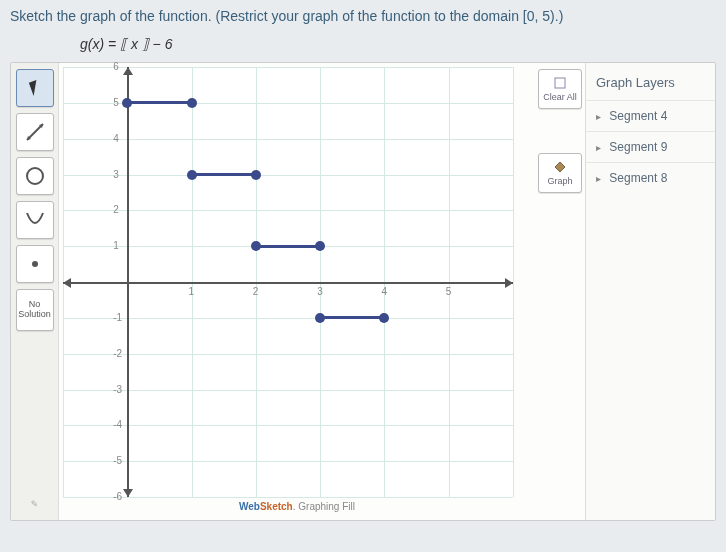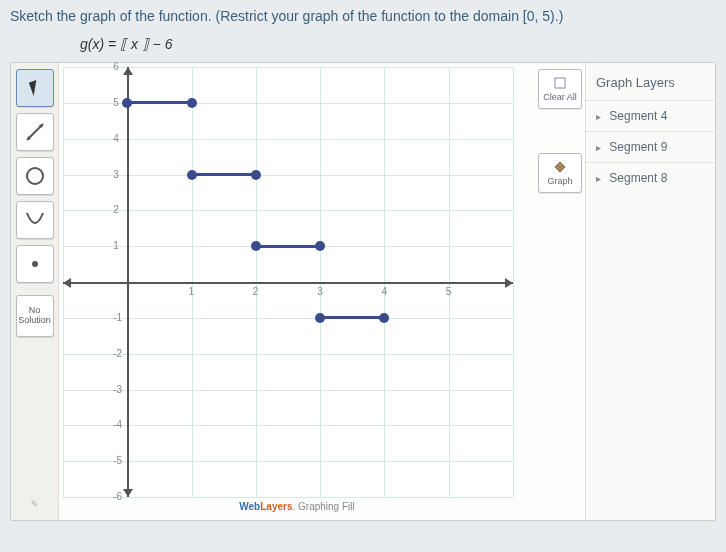--- a/index.html
+++ b/index.html
@@ -4,21 +4,21 @@
 <style>
 * { box-sizing: border-box; margin: 0; padding: 0; }
 body { font-family: Arial, sans-serif; background: #e8ecef; width: 726px; height: 552px; overflow: hidden; }
 .container { padding: 8px 10px; }
 .instruction { color: #3a5f7a; font-size: 14px; margin-bottom: 12px; }
 .function-def { color: #333; font-style: italic; font-size: 14px; margin-left: 70px; margin-bottom: 10px; }
 .main-area { display: flex; border: 1px solid #ccc; background: #fdfdfb; border-radius: 2px; }
 .toolbar { width: 48px; background: #f0f0ed; border-right: 1px solid #ddd; padding: 6px 4px; display: flex; flex-direction: column; gap: 6px; align-items: center; }
 .tool-btn { width: 38px; height: 38px; background: #fff; border: 1px solid #bbb; border-radius: 3px; display: flex; align-items: center; justify-content: center; font-size: 11px; color: #555; cursor: pointer; box-shadow: 0 1px 1px rgba(0,0,0,0.1); }
 .tool-btn.selected { background: #d8e4f0; border-color: #6a8ab5; }
-.tool-btn.tall { height: 42px; font-size: 9px; text-align: center; line-height: 1.1; margin-top: 6px; }
+.tool-btn.tall { height: 42px; font-size: 9px; text-align: center; line-height: 1.1; }
 .graph-wrap { flex: 1; position: relative; padding: 4px; }
 .graph-canvas { position: relative; width: 450px; height: 430px; background: #fff; }
 .grid-line { position: absolute; background: #d4e8e4; }
 .axis { position: absolute; background: #555; }
 .tick-label { position: absolute; font-size: 10px; color: #888; }
 .segment { position: absolute; height: 3px; background: #3a4a8a; }
 .dot-closed { position: absolute; width: 10px; height: 10px; border-radius: 50%; background: #3a4a8a; margin-left: -5px; margin-top: -5px; }
 .side-controls { width: 50px; padding: 6px 4px; display: flex; flex-direction: column; gap: 8px; align-items: center; }
 .side-btn { width: 44px; height: 40px; background: #fff; border: 1px solid #bbb; border-radius: 3px; font-size: 9px; color: #667; display: flex; flex-direction: column; align-items: center; justify-content: center; gap: 2px; cursor: pointer; box-shadow: 0 1px 1px rgba(0,0,0,0.1); }
 .layers-panel { width: 130px; background: #fafaf8; border-left: 1px solid #ddd; padding: 8px 0; }
@@ -128,21 +128,21 @@
           <div class="dot-closed" style="left: 128.571px; top: 107.5px;"></div>
           <div class="dot-closed" style="left: 192.857px; top: 107.5px;"></div>
           <div class="segment" style="left: 192.857px; top: 177.667px; width: 64.2857px;"></div>
           <div class="dot-closed" style="left: 192.857px; top: 179.167px;"></div>
           <div class="dot-closed" style="left: 257.143px; top: 179.167px;"></div>
           <div class="segment" style="left: 257.143px; top: 249.333px; width: 64.2857px;"></div>
           <div class="dot-closed" style="left: 257.143px; top: 250.833px;"></div>
           <div class="dot-closed" style="left: 321.429px; top: 250.833px;"></div>
         </div>
       <div class="footer">
-        <span class="wa">Web</span><span class="assign">Layers</span><span>. Graphing Fill</span>
+        <span class="wa">Web</span><span class="assign">Sketch</span><span>. Graphing Fill</span>
       </div>
     </div>
 
     <div class="side-controls">
       <div class="side-btn">
         <svg width="14" height="14">
             <rect x="2" y="2" width="10" height="10" fill="none" stroke="#88a" stroke-width="1"></rect>
           </svg>
         <span>Clear All</span>
       </div>

